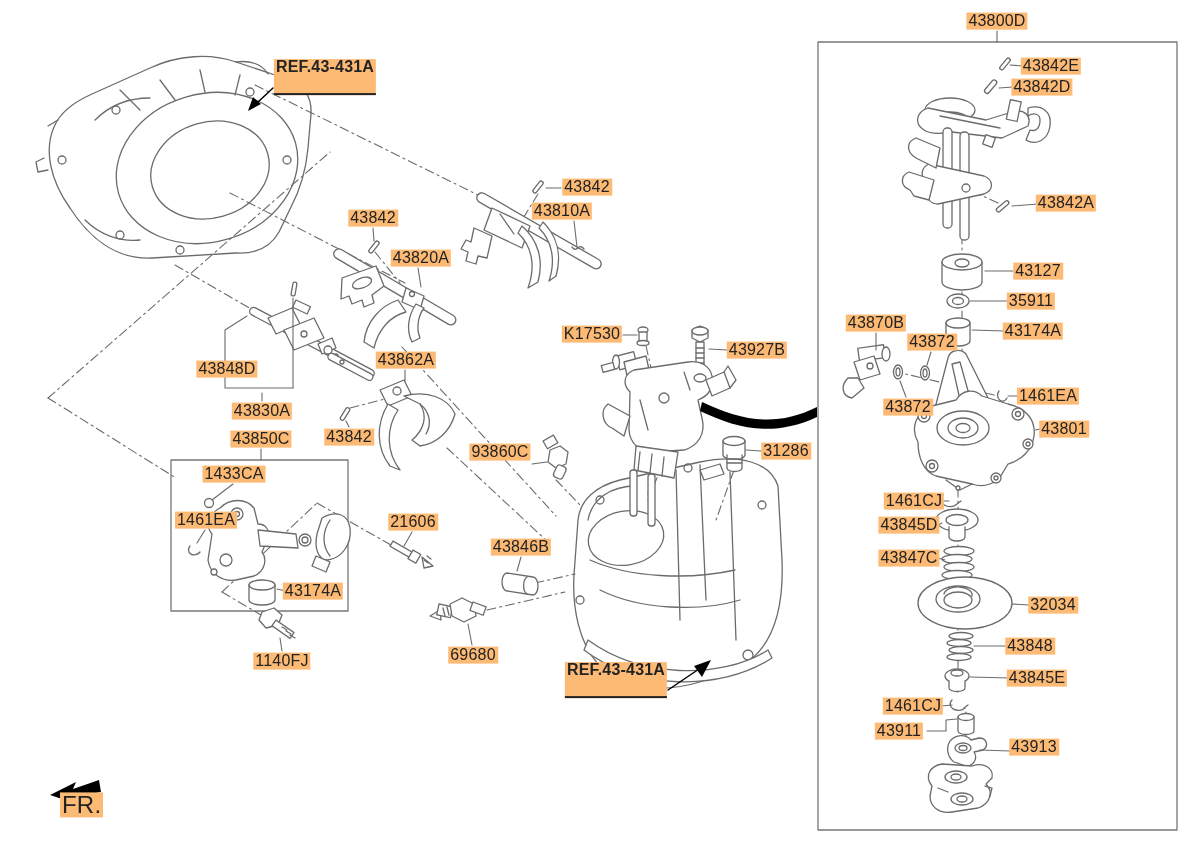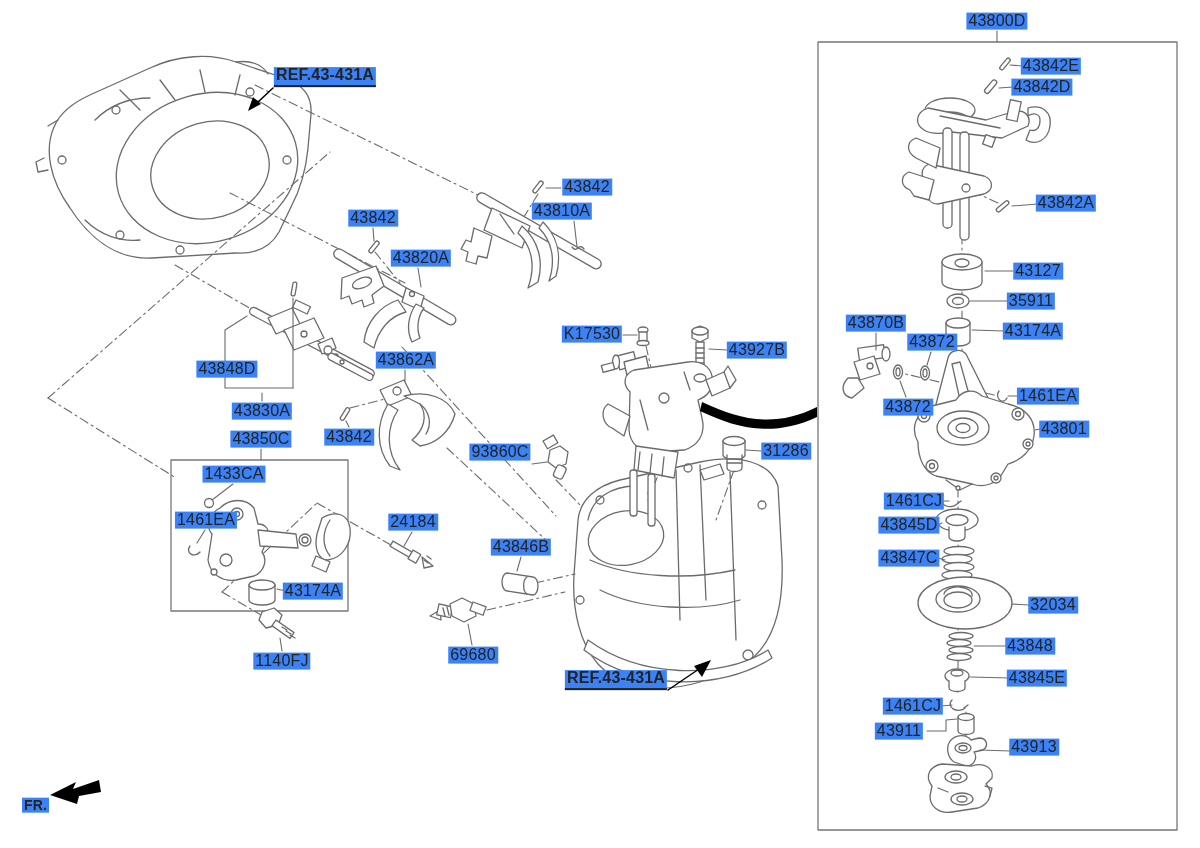--- a/index.html
+++ b/index.html
@@ -1,22 +1,22 @@
 <!DOCTYPE html>
 <html><head>
 <meta charset="utf-8">
 <style>
   html,body{margin:0;padding:0;background:#fff;}
   #page{position:relative;width:1200px;height:848px;background:#fff;overflow:hidden;
         font-family:"Liberation Sans",sans-serif;}
   #art{position:absolute;left:0;top:0;}
   .lbl{position:absolute;transform:translate(-50%,-50%);font-size:16px;line-height:1.05;
-       color:#232323;white-space:nowrap;background:#3b82f6;padding:0 2px;letter-spacing:.2px;}
-  .ref{font-weight:bold;border-bottom:2px solid #232323;padding-bottom:1px;}
-  .fr{font-size:14px;font-weight:bold;transform:translate(0,-50%);}
+       color:#232323;white-space:nowrap;background:#fdba74;padding:0 2px;letter-spacing:.2px;}
+  .ref{font-weight:bold;border-bottom:2px solid #232323;padding-bottom:17px;}
+  .fr{font-size:24px;font-weight:normal;transform:translate(0,-50%);margin-left:38px;}
 </style>
 </head>
 <body>
 
 <div id="page">
 
 <svg id="art" width="1200" height="848" viewBox="0 0 1200 848" fill="none" stroke="#6b6b6b" stroke-width="1.3" stroke-linecap="round" stroke-linejoin="round">
 
   <rect x="818" y="42" width="359" height="788" stroke="#777"></rect>
   <rect x="171" y="460" width="177" height="151" stroke="#777"></rect>
@@ -384,21 +384,21 @@
 <div class="lbl" style="left:562px;top:211px">43810A</div>
 <div class="lbl" style="left:373px;top:218px">43842</div>
 <div class="lbl" style="left:421px;top:258px">43820A</div>
 <div class="lbl" style="left:406px;top:360px">43862A</div>
 <div class="lbl" style="left:227px;top:369px">43848D</div>
 <div class="lbl" style="left:262px;top:411px">43830A</div>
 <div class="lbl" style="left:261px;top:439px">43850C</div>
 <div class="lbl" style="left:349px;top:437px">43842</div>
 <div class="lbl" style="left:234px;top:474px">1433CA</div>
 <div class="lbl" style="left:206px;top:520px">1461EA</div>
-<div class="lbl" style="left:413px;top:522px">24184</div>
+<div class="lbl" style="left:413px;top:522px">21606</div>
 <div class="lbl" style="left:313px;top:591px">43174A</div>
 <div class="lbl" style="left:282px;top:661px">1140FJ</div>
 <div class="lbl" style="left:592px;top:334px">K17530</div>
 <div class="lbl" style="left:757px;top:350px">43927B</div>
 <div class="lbl" style="left:500px;top:452px">93860C</div>
 <div class="lbl" style="left:786px;top:451px">31286</div>
 <div class="lbl" style="left:521px;top:547px">43846B</div>
 <div class="lbl" style="left:473px;top:655px">69680</div>
 <div class="lbl ref" style="left:616px;top:680px">REF.43-431A</div>
 <div class="lbl fr" style="left:22px;top:805px">FR.</div>

